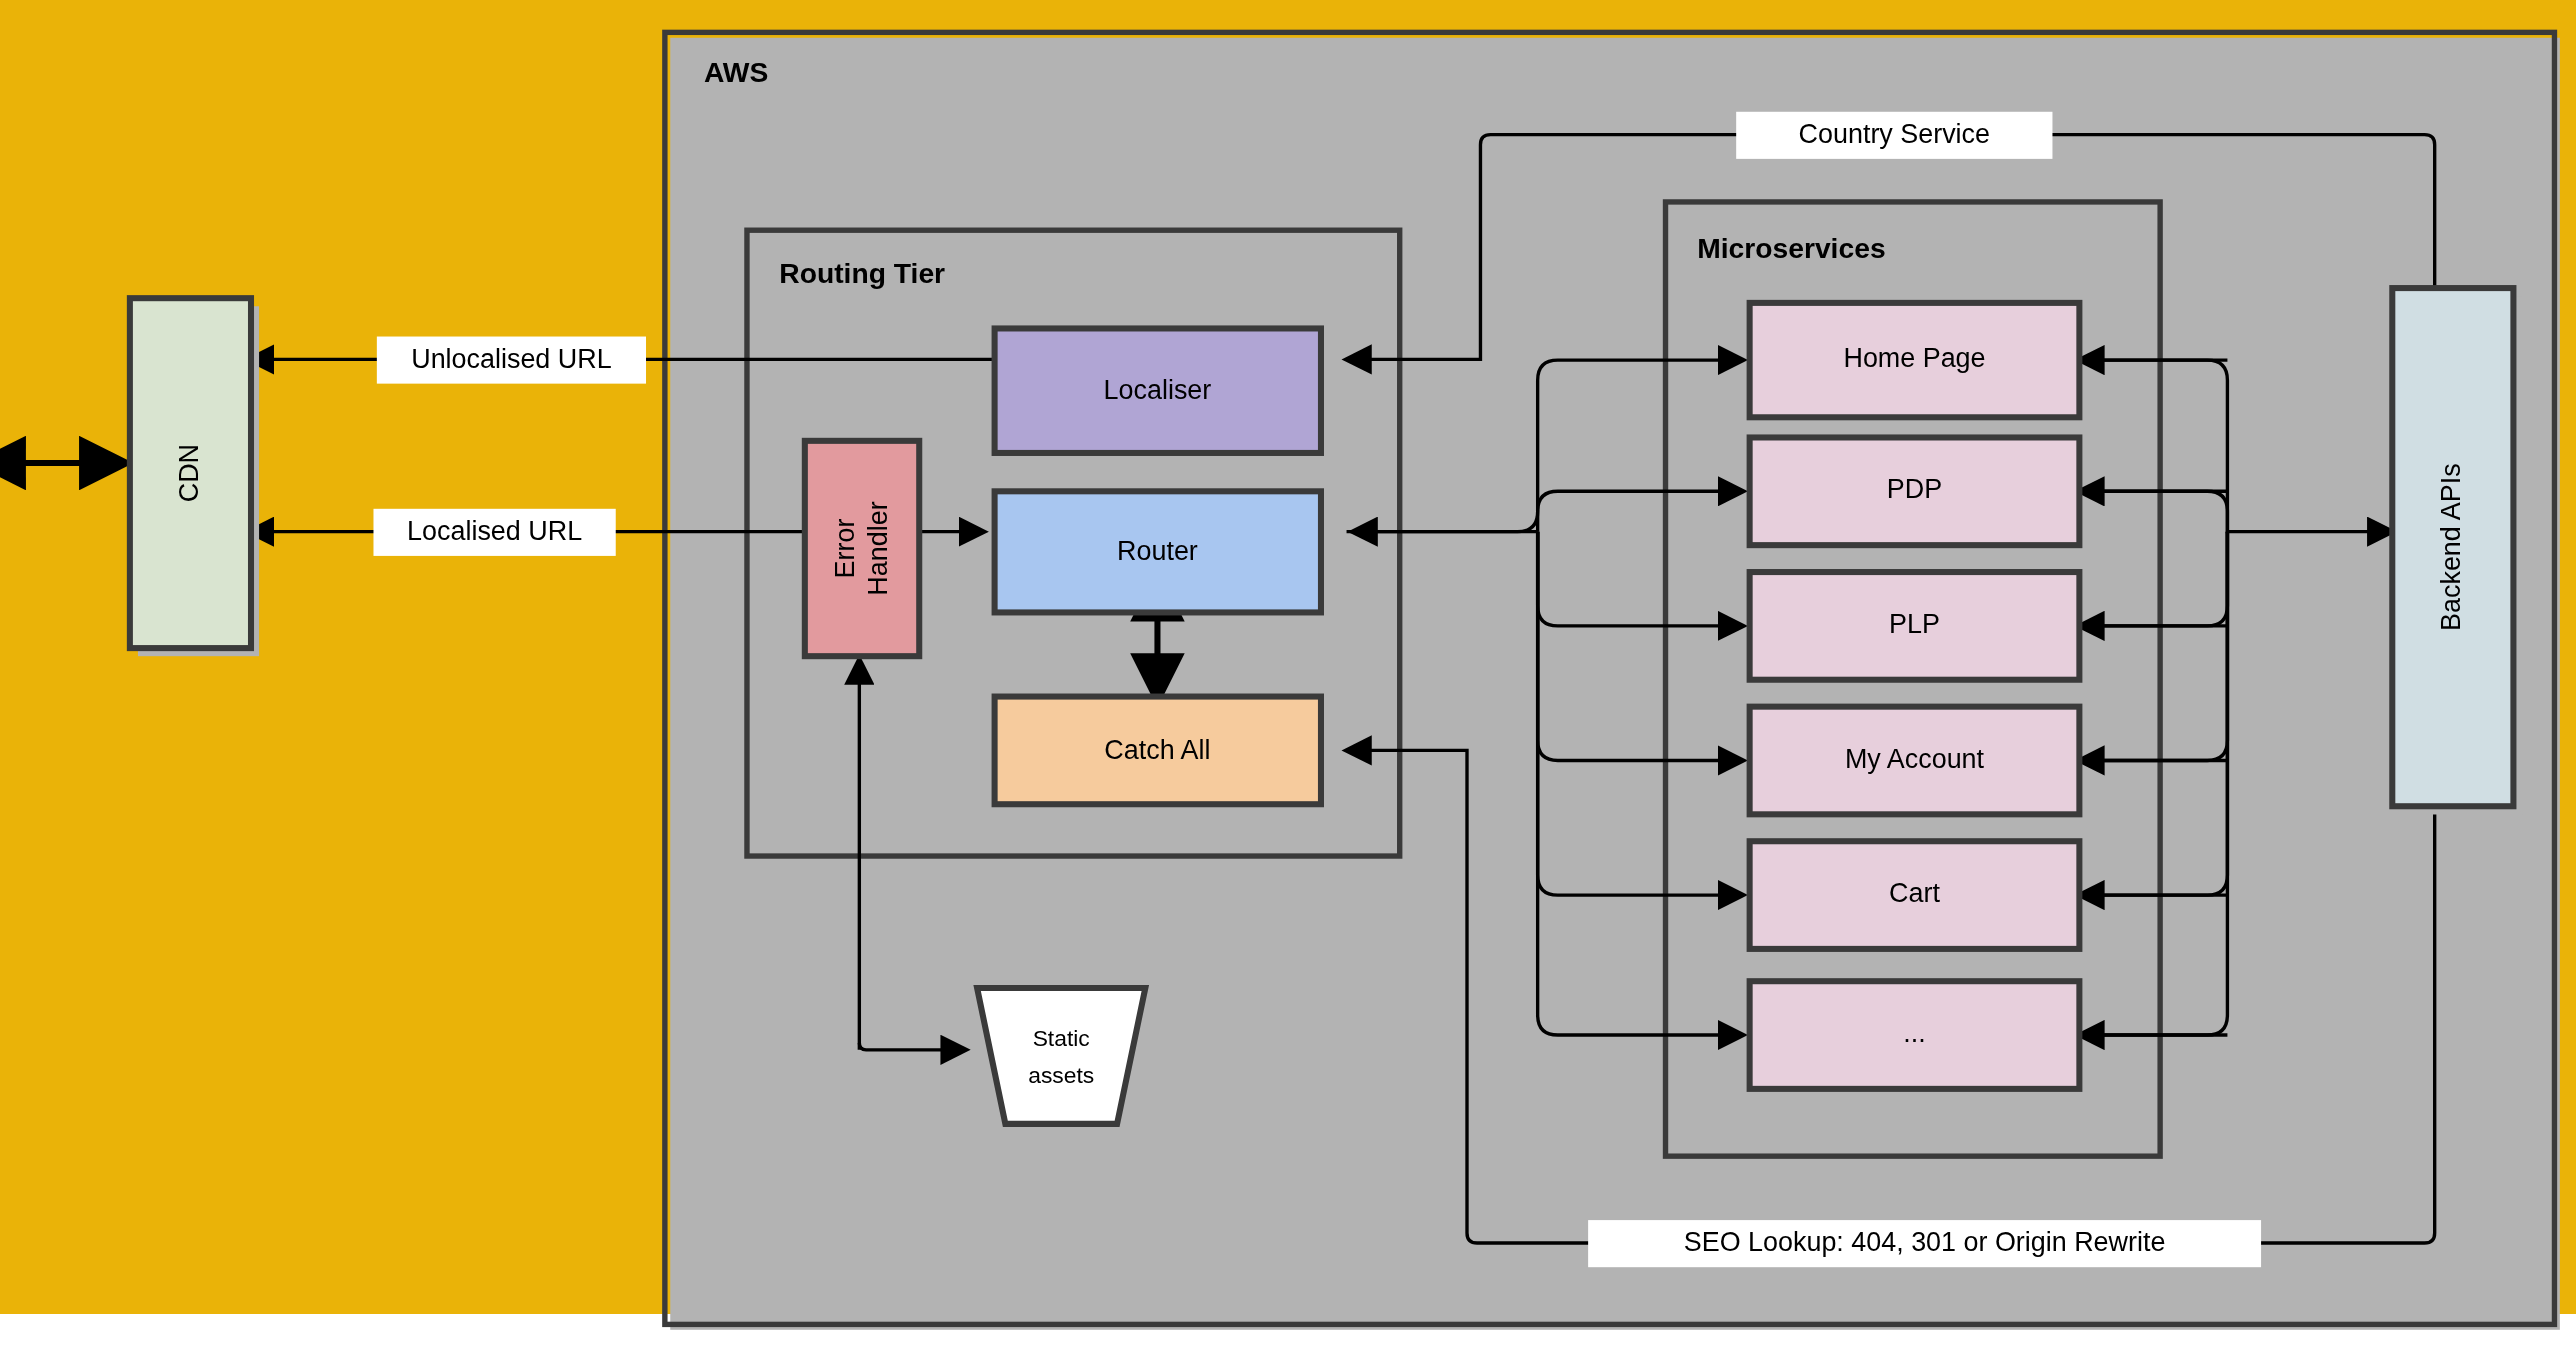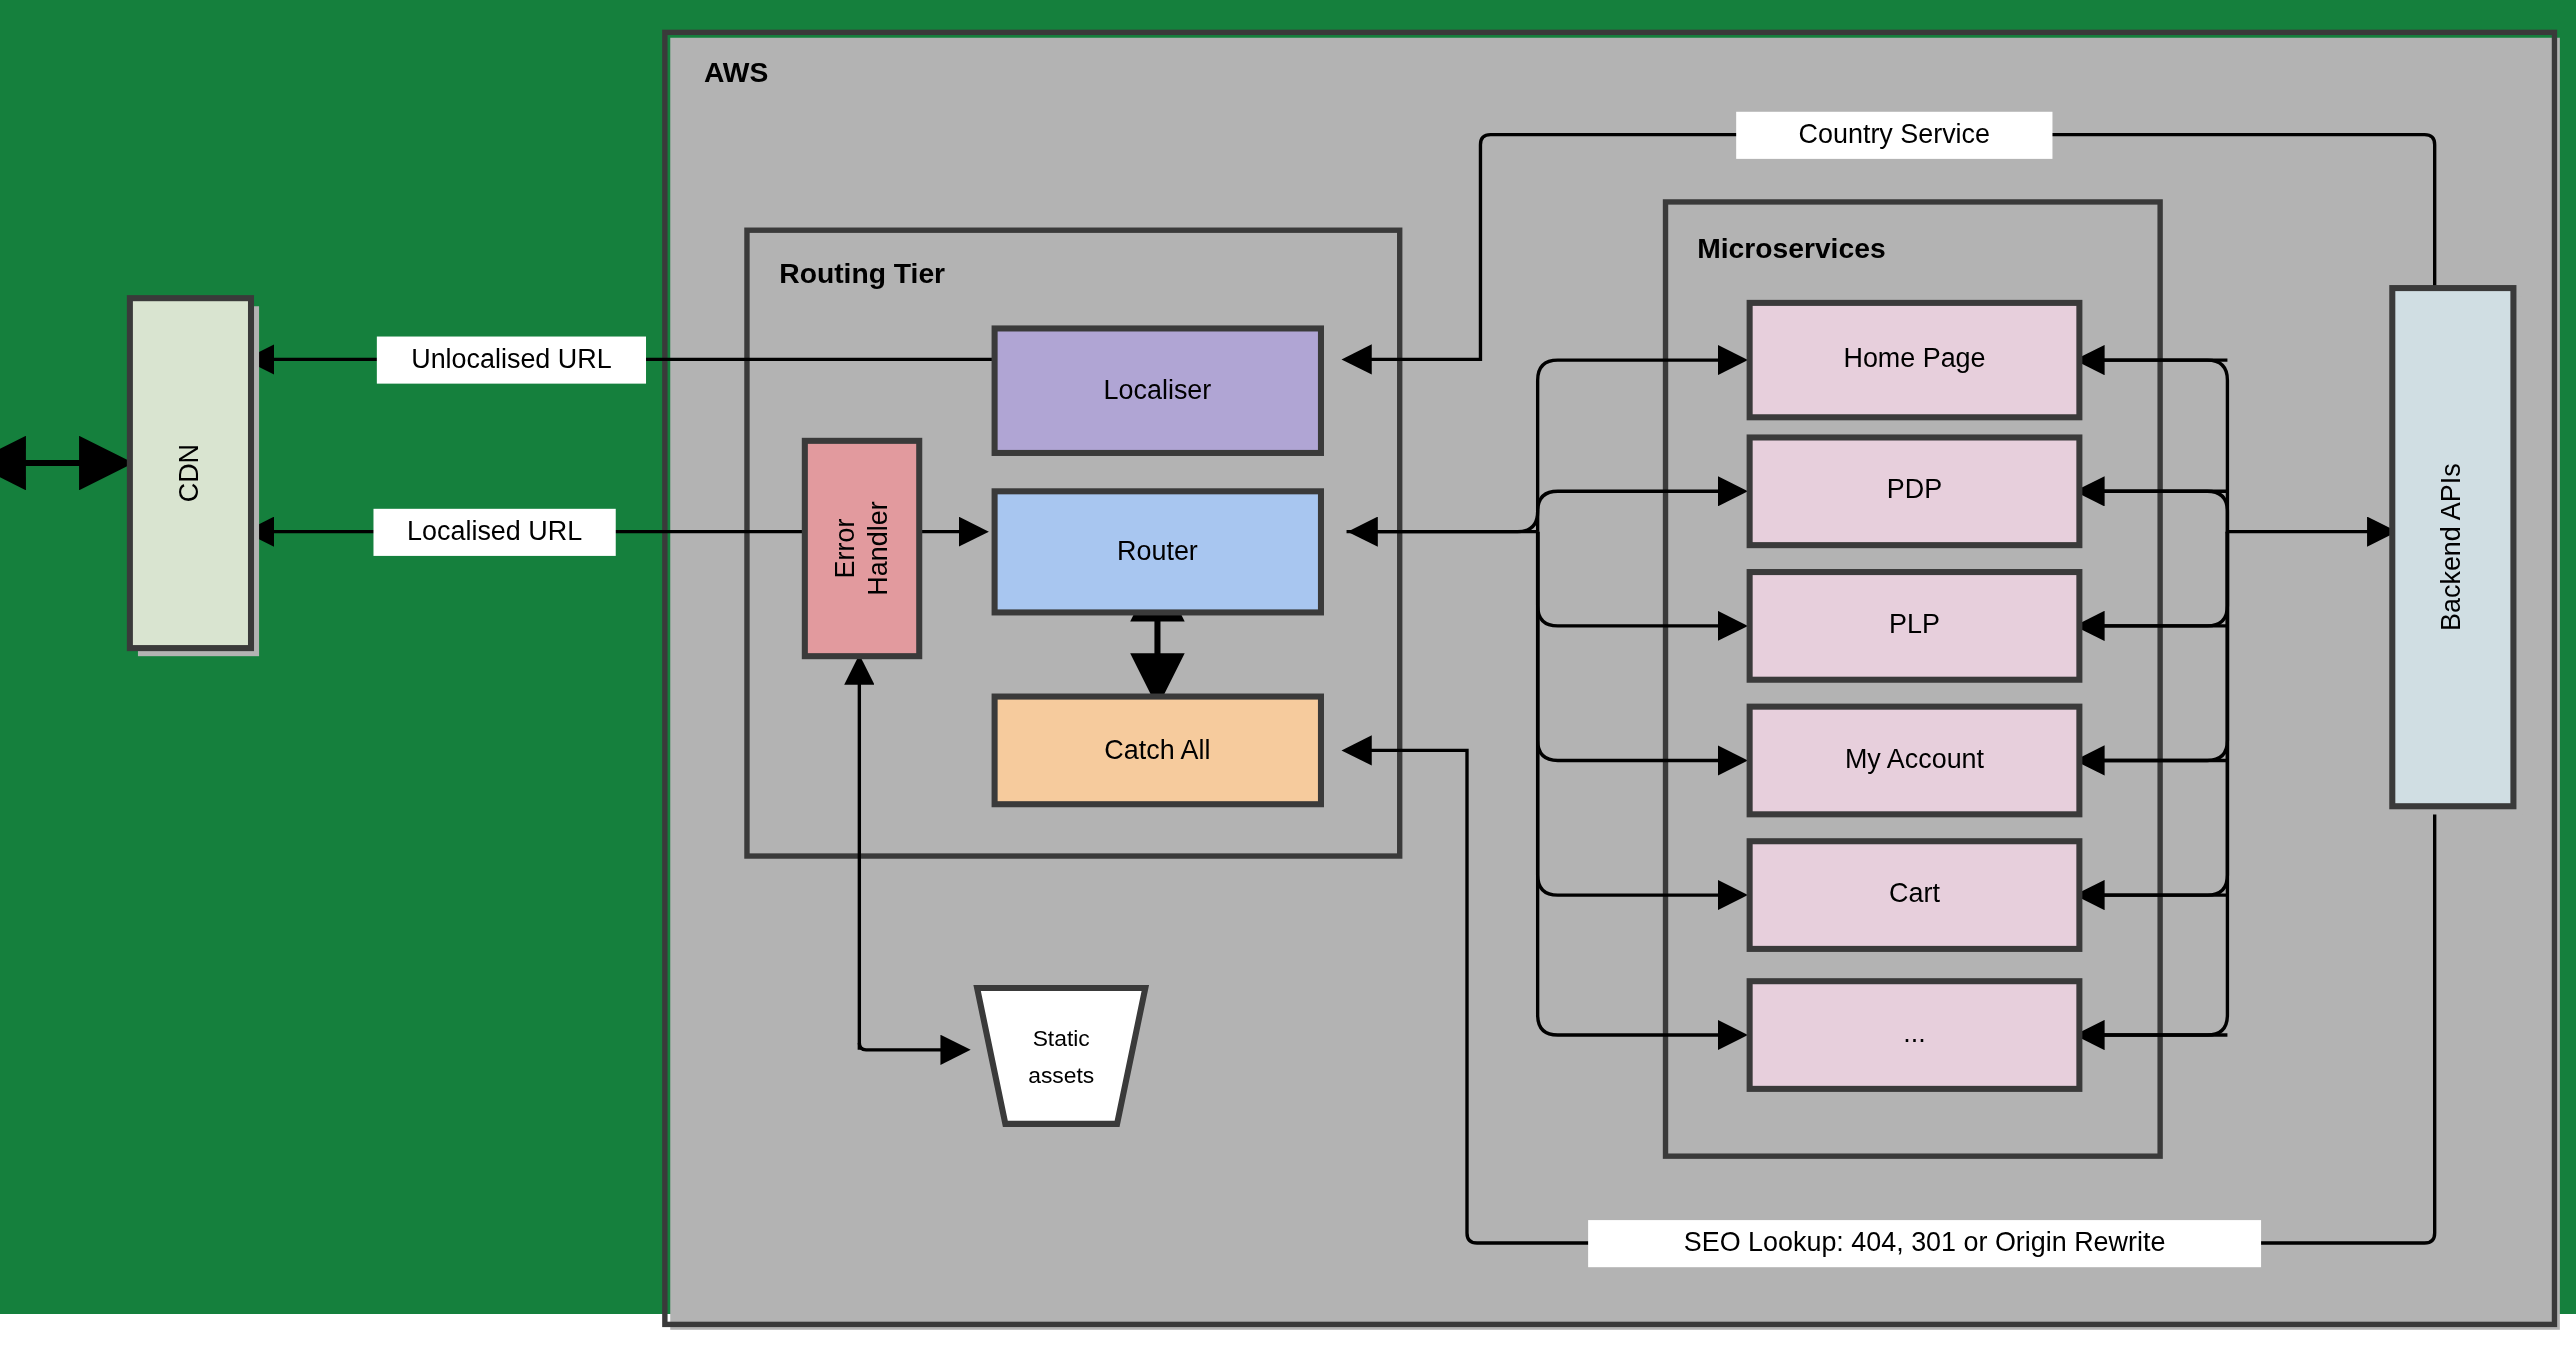--- a/index.html
+++ b/index.html
@@ -1,18 +1,18 @@
 <!DOCTYPE html>
 <html style="font-size:10.8px"><head>
 <meta charset="utf-8">
 <style>
   html,body{margin:0;padding:0;background:#ffffff;}
   body{width:2576px;height:1346px;overflow:hidden;
        font-family:"Liberation Sans","DejaVu Sans",sans-serif;}
-  #stage{position:relative;width:2576px;height:1314px;background:#15803d;}
+  #stage{position:relative;width:2576px;height:1314px;background:#eab308;}
   svg#diagram{position:absolute;left:0;top:0;width:2576px;height:1346px;display:block;}
   .nodeLabel{font-family:"Liberation Sans","DejaVu Sans",sans-serif;
              font-size:40px;fill:#000;text-anchor:middle;dominant-baseline:middle;}
   .nodeLabelSm{font-family:"Liberation Sans","DejaVu Sans",sans-serif;
              font-size:34px;fill:#000;text-anchor:middle;dominant-baseline:middle;}
   .groupLabel{font-family:"Liberation Sans","DejaVu Sans",sans-serif;
              font-size:42px;font-weight:bold;fill:#000;text-anchor:start;dominant-baseline:middle;}
   .edgeLabel{font-family:"Liberation Sans","DejaVu Sans",sans-serif;
              font-size:40px;fill:#000;text-anchor:middle;dominant-baseline:middle;}
   .edge{fill:none;stroke:#000000;stroke-width:5;}

